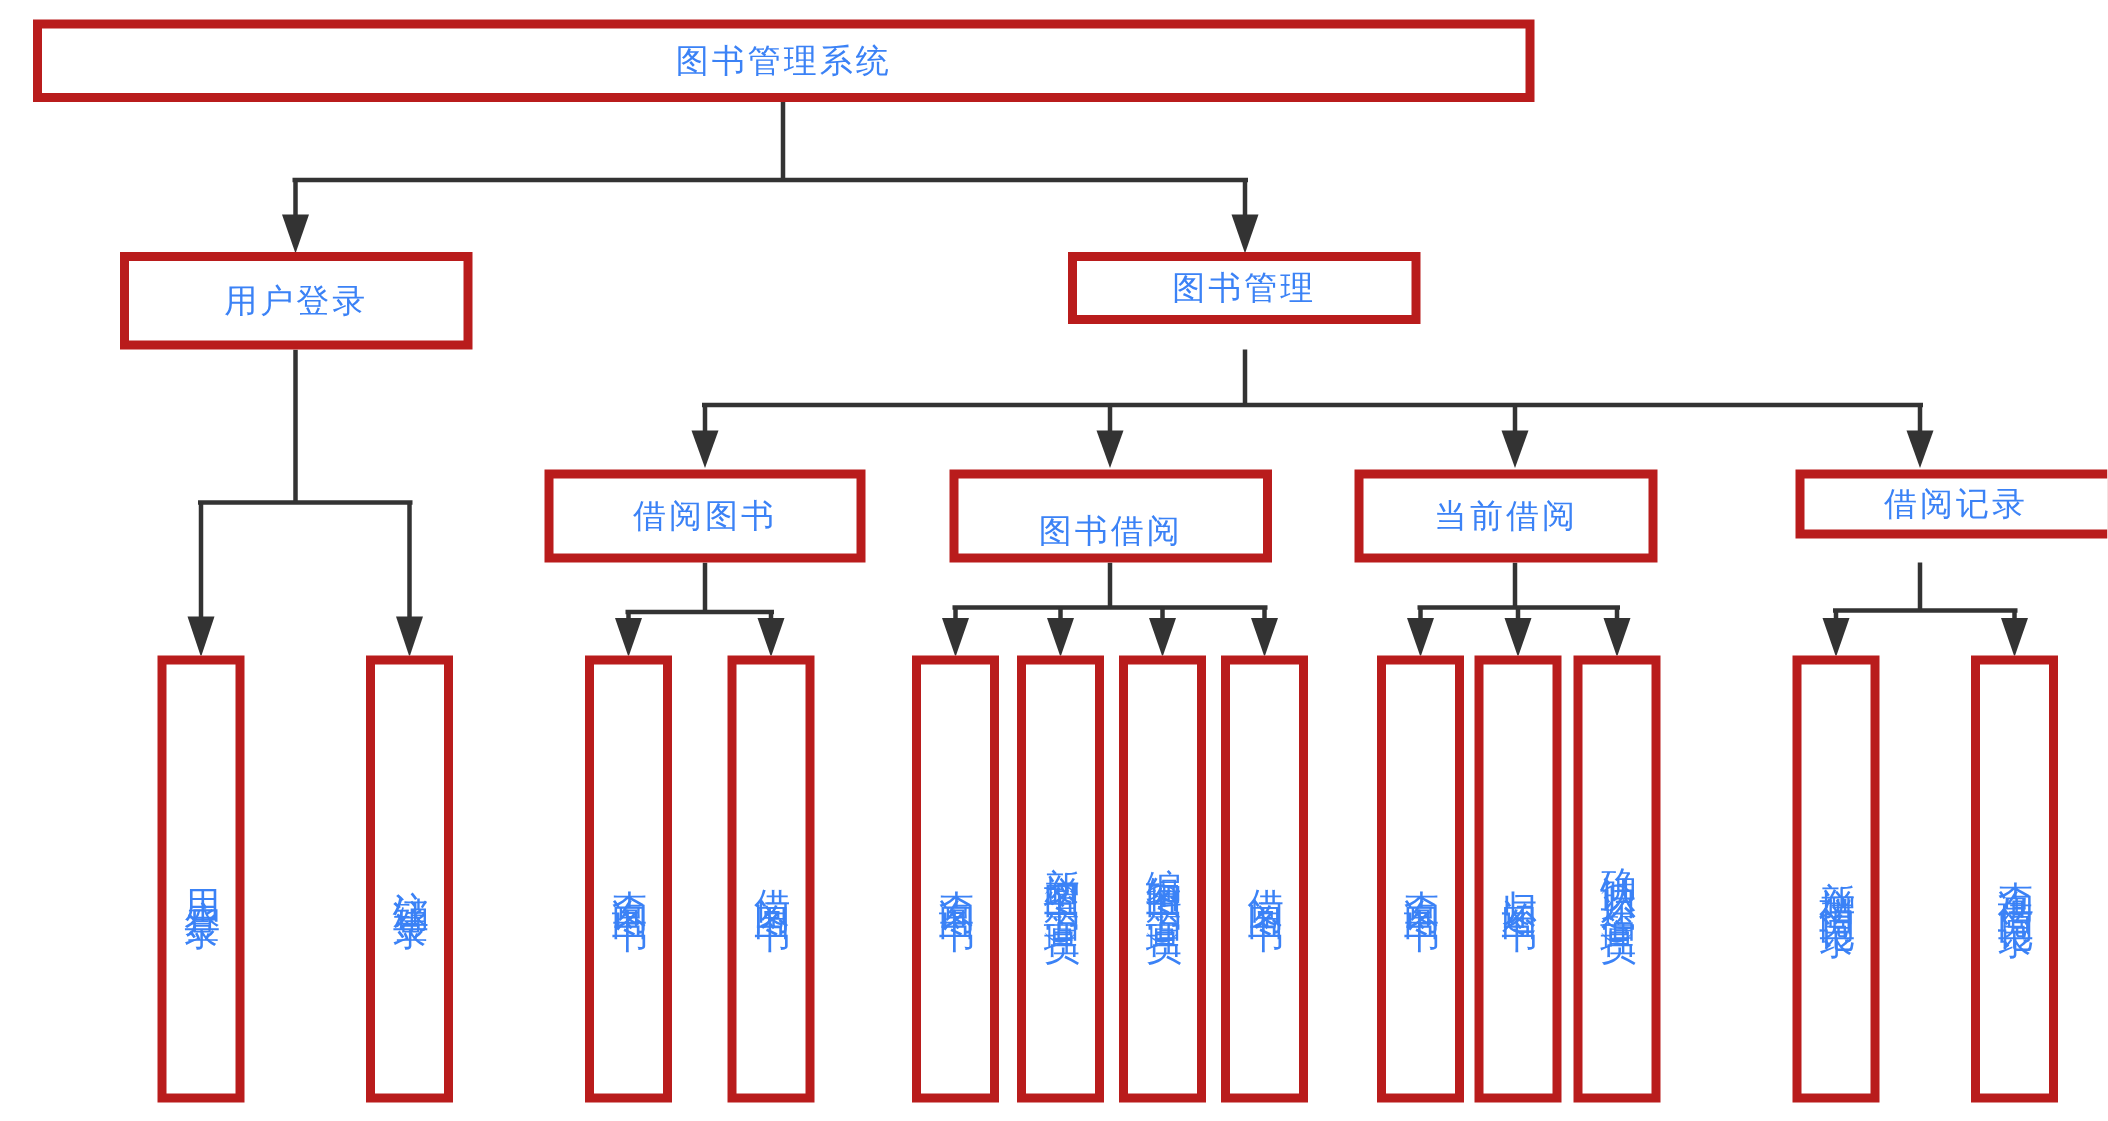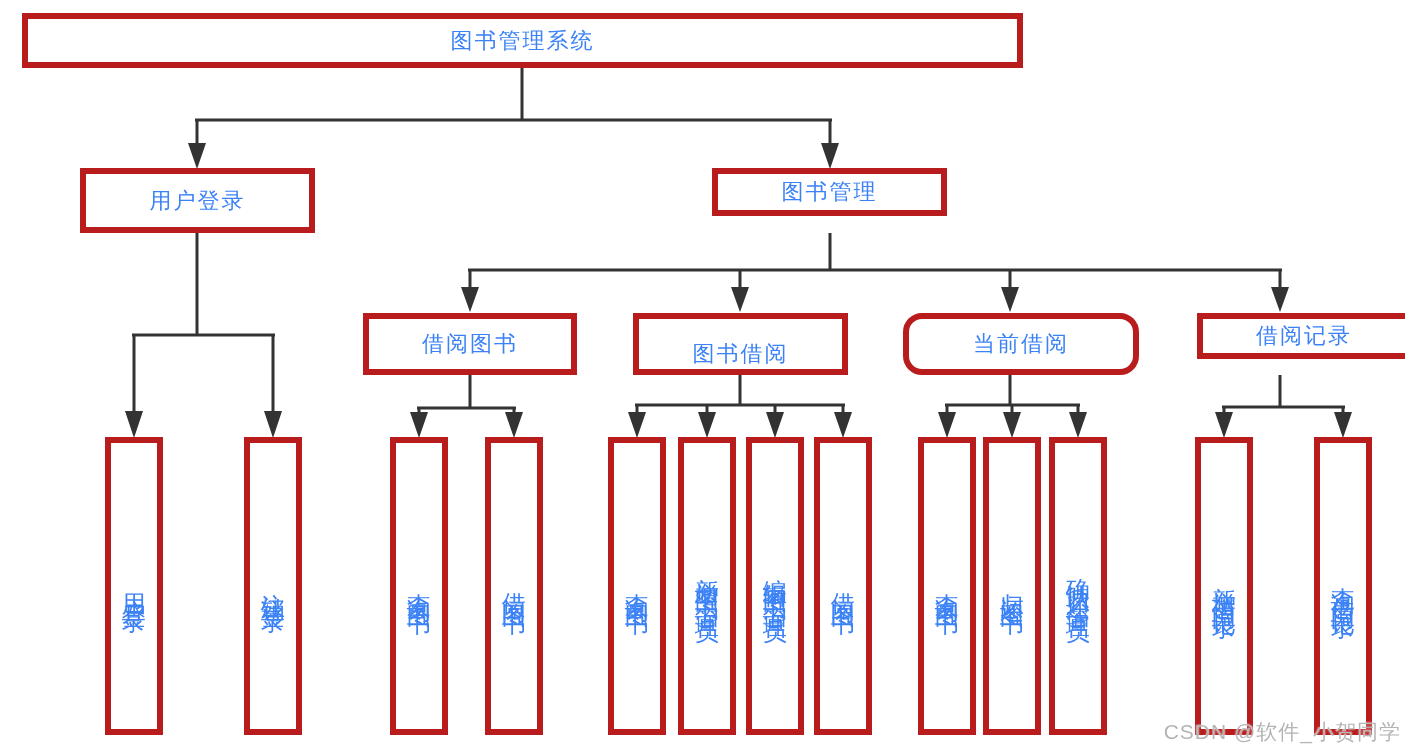--- a/index.html
+++ b/index.html
@@ -37,21 +37,21 @@
     font-size: 24px;
     letter-spacing: 6px;
     line-height: 1.15;
     white-space: nowrap;
   }
   .root-box    { left: 22px;  top: 13px;  width: 1001px; height: 55px; }
   .l1-login    { left: 80px;  top: 168px; width: 235px;  height: 65px; }
   .l1-mgmt     { left: 712px; top: 168px; width: 235px;  height: 48px; }
   .l2-a { left: 363px;  top: 313px; width: 214px; height: 62px; }
   .l2-b { left: 633px;  top: 313px; width: 215px; height: 62px; align-items: flex-end; }
-  .l2-c { left: 903px;  top: 313px; width: 236px; height: 62px; border-radius: 19px; }
+  .l2-c { left: 903px;  top: 313px; width: 202px; height: 62px; }
   .l2-d { left: 1173px; top: 313px; width: 214px; height: 46px; margin-left: 24px; }
   .leaf { top: 437px; width: 58px; height: 298px; }
   .lf-1  { left: 105px; }
   .lf-2  { left: 244px; }
   .lf-3  { left: 390px; }
   .lf-4  { left: 485px; }
   .lf-5  { left: 608px; }
   .lf-6  { left: 678px; }
   .lf-7  { left: 746px; }
   .lf-8  { left: 814px; }
@@ -210,15 +210,14 @@
     <span class="label-v">确认归还（管理员）</span>
   </div>
 
   <div class="box leaf lf-12">
     <span class="label-v">新增借阅记录</span>
   </div>
   <div class="box leaf lf-13">
     <span class="label-v">查询借阅记录</span>
   </div>
 
-  <div id="watermark">CSDN @软件_小贺同学</div>
 
 </div>
 
 </body></html>

